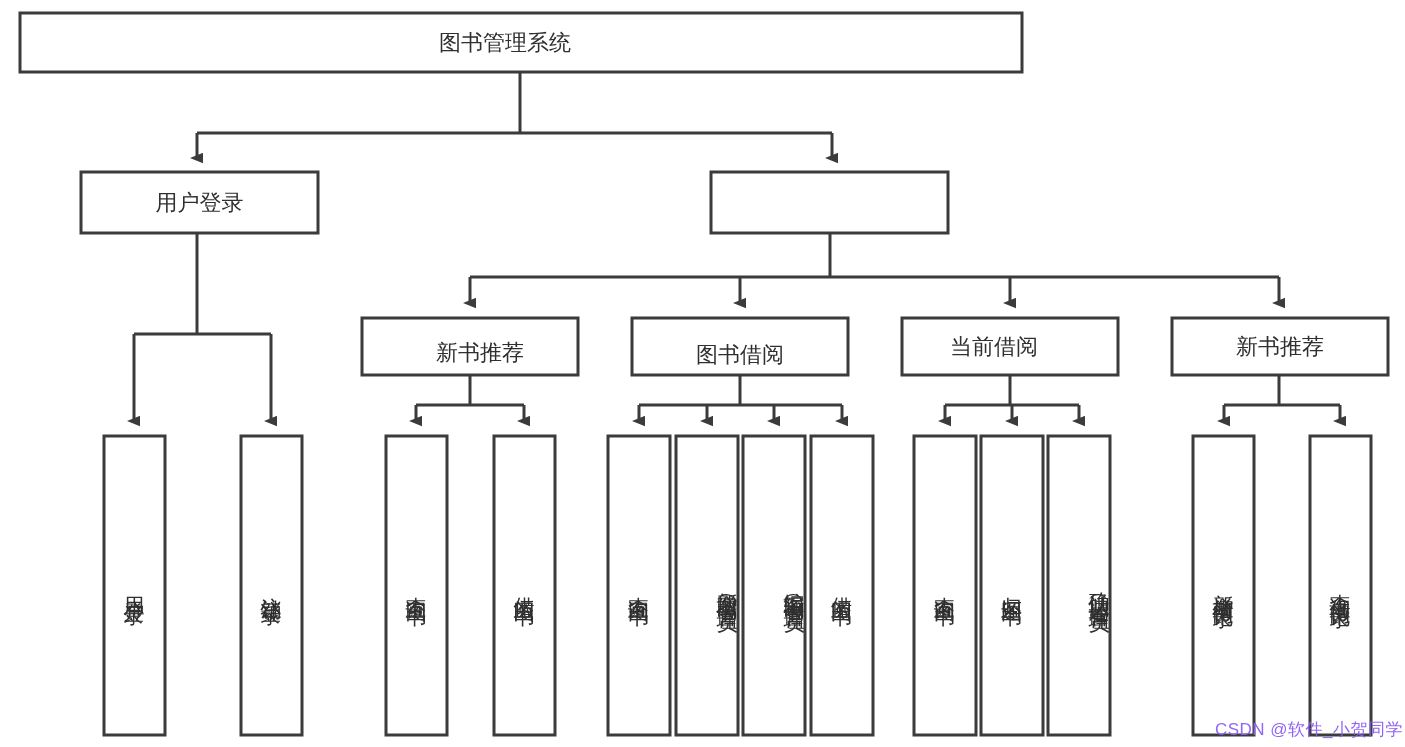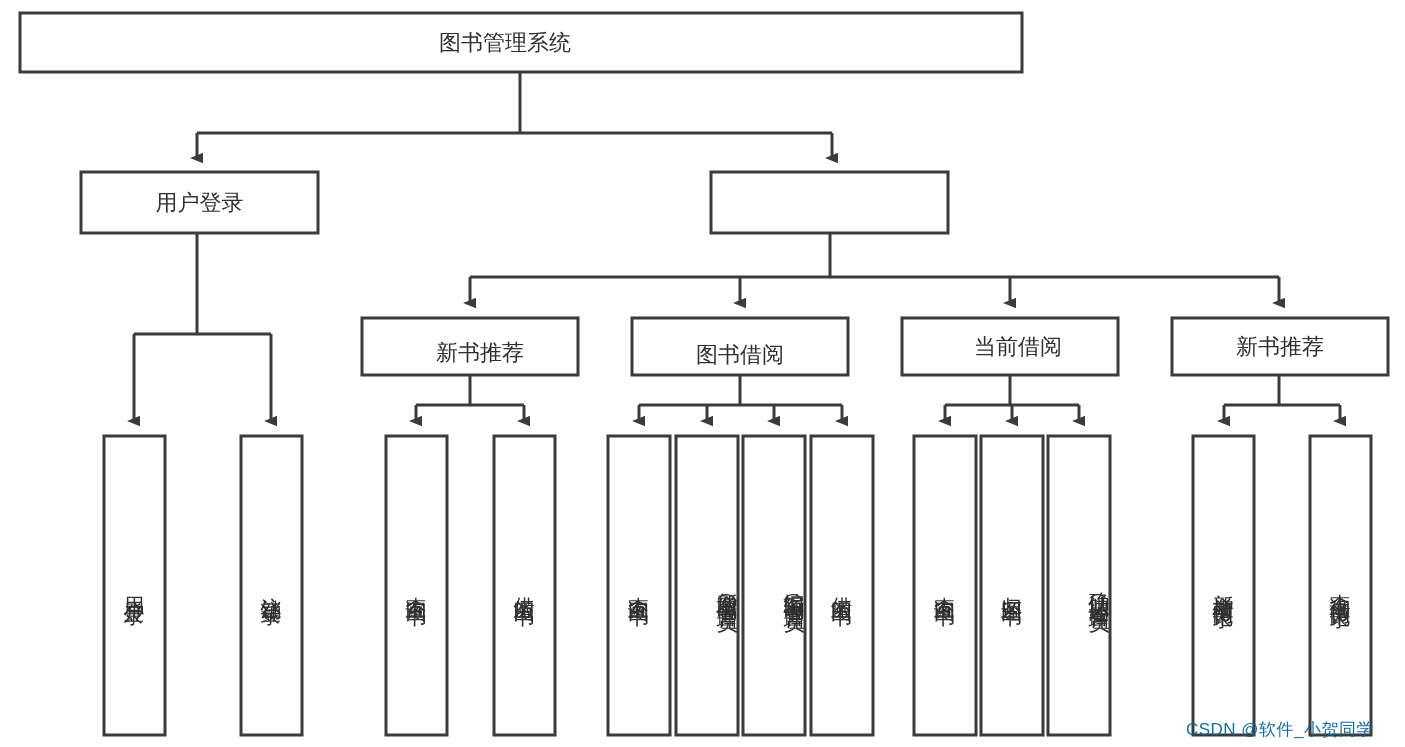--- a/index.html
+++ b/index.html
@@ -33,22 +33,22 @@
     align-items:center;
     justify-content:center;
     color:#2f2f2f;
     font-size:22px;
     font-family:"Liberation Sans","DejaVu Sans",sans-serif;
     pointer-events:none;
     white-space:nowrap;
   }
   #watermark{
     position:absolute;
-    right:31px;bottom:6px;
-    color:#0369a1;
+    right:2px;bottom:6px;
+    color:#8b5cf6;
     font-size:17px;
     font-family:"Liberation Sans","DejaVu Sans",sans-serif;
     letter-spacing:.5px;
     opacity:.95;
     pointer-events:none;
   }
 </style>
 </head>
 <body>
 
@@ -143,21 +143,21 @@
     <rect class="node-box" x="1193" y="436" width="61" height="299"></rect>
     <rect class="node-box" x="1310" y="436" width="61" height="299"></rect>
   </svg>
 
   <div class="hlabel-wrap" style="left:20px;top:13px;width:970px;height:59px;">图书管理系统</div>
 
   <div class="hlabel-wrap" style="left:81px;top:172px;width:237px;height:61px;">用户登录</div>
 
   <div class="hlabel-wrap" style="left:372px;top:318px;width:216px;height:70px;">新书推荐</div>
   <div class="hlabel-wrap" style="left:632px;top:318px;width:216px;height:73px;">图书借阅</div>
-  <div class="hlabel-wrap" style="left:926px;top:318px;width:184px;height:57px;">当前借阅</div>
+  <div class="hlabel-wrap" style="left:902px;top:318px;width:184px;height:57px;">当前借阅</div>
   <div class="hlabel-wrap" style="left:1172px;top:318px;width:216px;height:57px;">新书推荐</div>
 
   <div class="vlabel-wrap" style="left:104px;top:436px;width:61px;height:299px;">用户登录</div>
   <div class="vlabel-wrap" style="left:241px;top:436px;width:61px;height:299px;">注销登录</div>
 
   <div class="vlabel-wrap" style="left:386px;top:436px;width:61px;height:299px;">查询图书</div>
   <div class="vlabel-wrap" style="left:494px;top:436px;width:61px;height:299px;">借阅图书</div>
 
   <div class="vlabel-wrap" style="left:608px;top:436px;width:62px;height:299px;">查询图书</div>
   <div class="vlabel-wrap" style="left:676px;top:436px;width:62px;height:299px;align-items:flex-start;padding-top:6px;box-sizing:border-box;">新增图书（管理员）</div>

